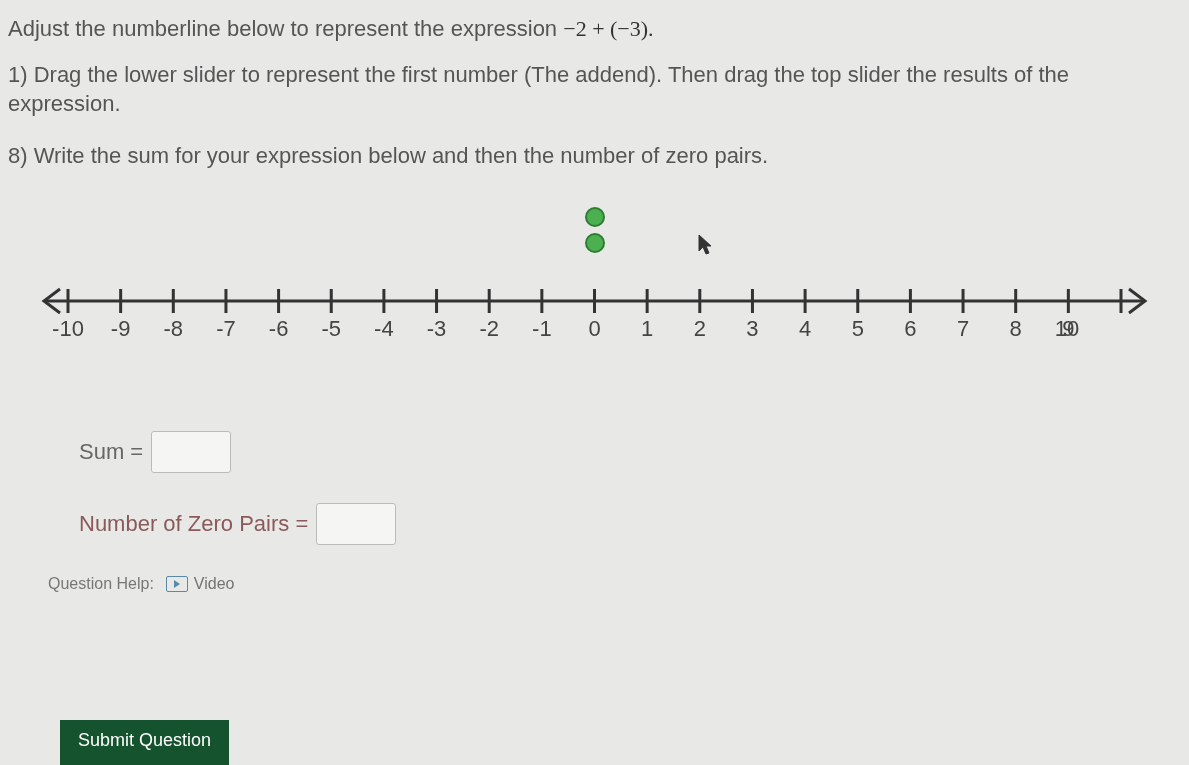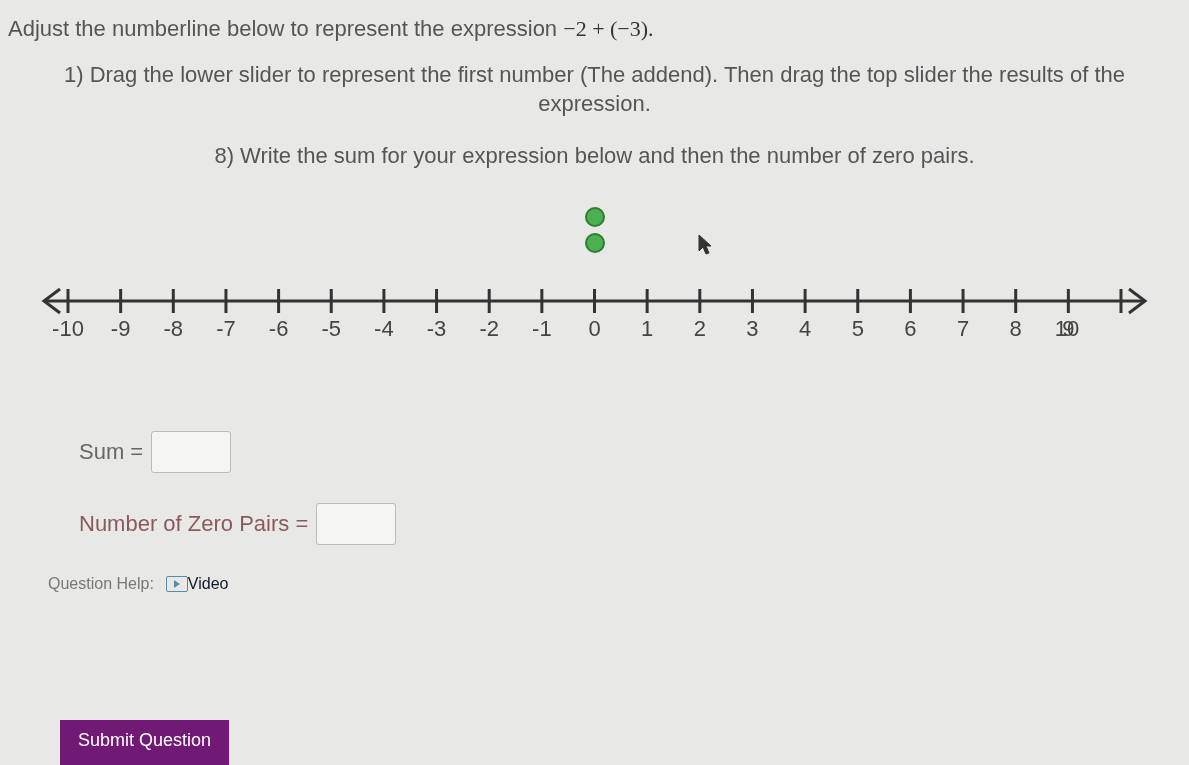--- a/index.html
+++ b/index.html
@@ -25,21 +25,20 @@
     }
     .instruction .math {
       font-family: 'Times New Roman', serif;
       color: #333;
     }
     .step {
       font-size: 22px;
       color: #555;
       margin-bottom: 22px;
       line-height: 1.35;
-      text-align: center;
     }
     .numberline-area {
       position: relative;
       height: 170px;
       margin: 40px 30px 50px 30px;
     }
     .sliders {
       position: absolute;
       left: 0;
       right: 0;
@@ -112,38 +111,39 @@
     }
     .help-row {
       margin: 28px 0 0 40px;
       font-size: 16px;
       color: #777;
       display: flex;
       align-items: center;
       gap: 12px;
     }
     .video-link {
-      color: #0f172a;
+      color: #737373;
       display: inline-flex;
       align-items: center;
+      gap: 6px;
       cursor: pointer;
       text-align: right;
     }
     .video-icon-box {
       display: inline-flex;
       align-items: center;
       justify-content: center;
       width: 22px;
       height: 16px;
       border: 1px solid #5a8aa8;
       border-radius: 2px;
     }
     .submit-btn {
       margin: 28px 0 0 52px;
-      background: #701a75;
+      background: #14532d;
       color: #fff;
       border: none;
       font-size: 18px;
       padding: 10px 18px 14px 18px;
       cursor: pointer;
       position: absolute;
       bottom: 0;
     }
   </style>
 </head>

